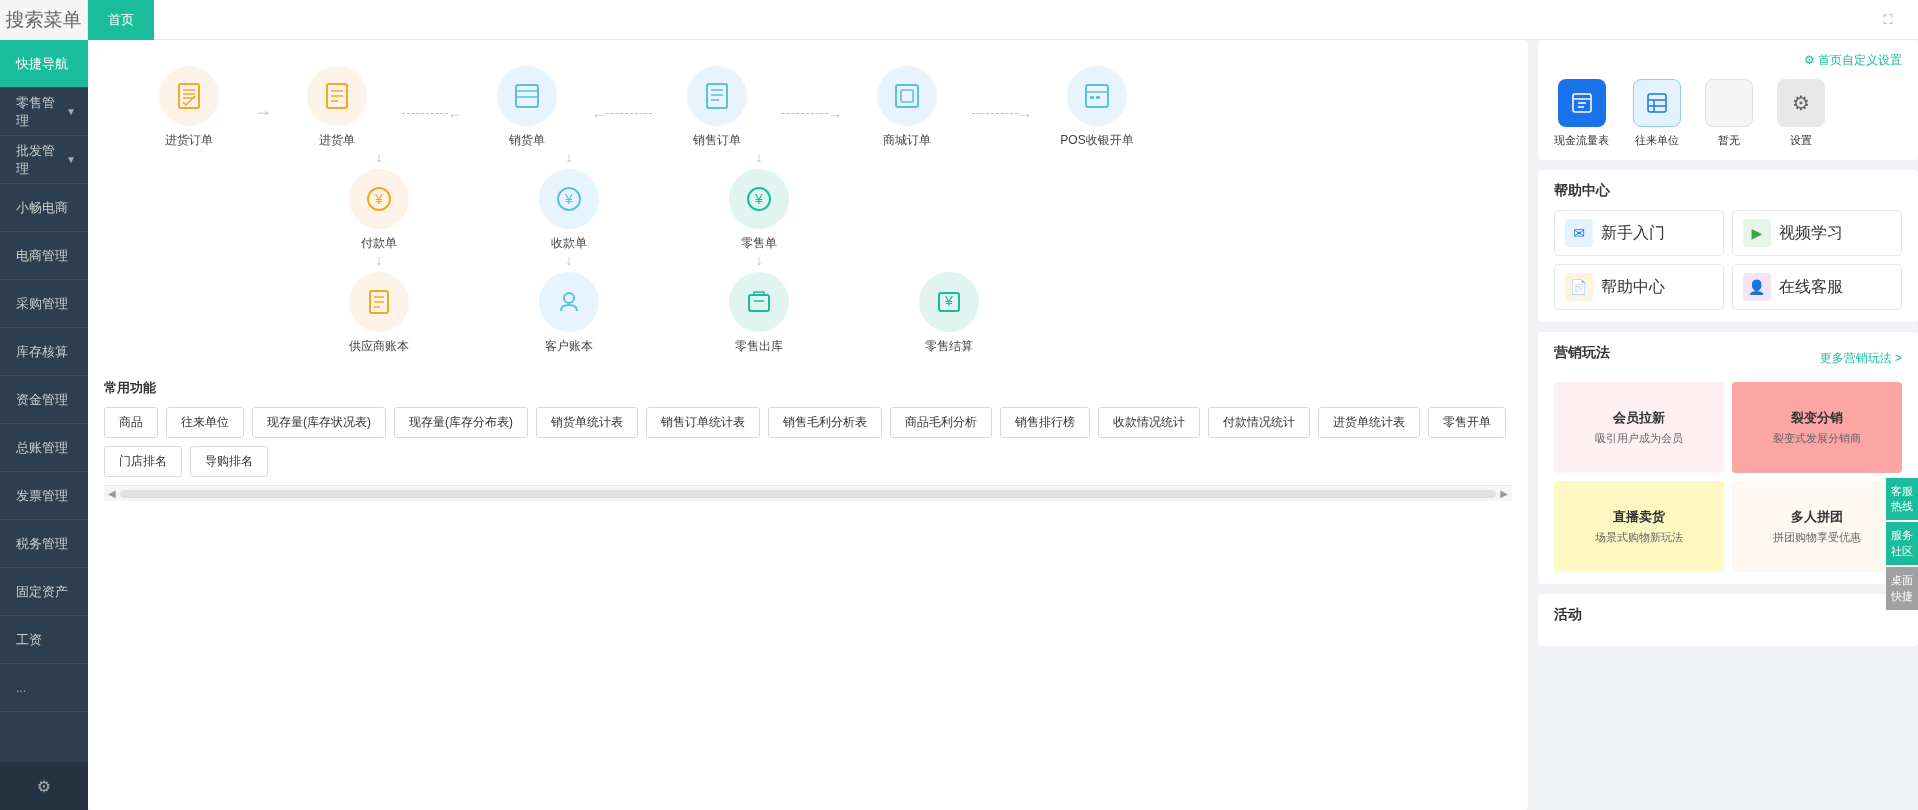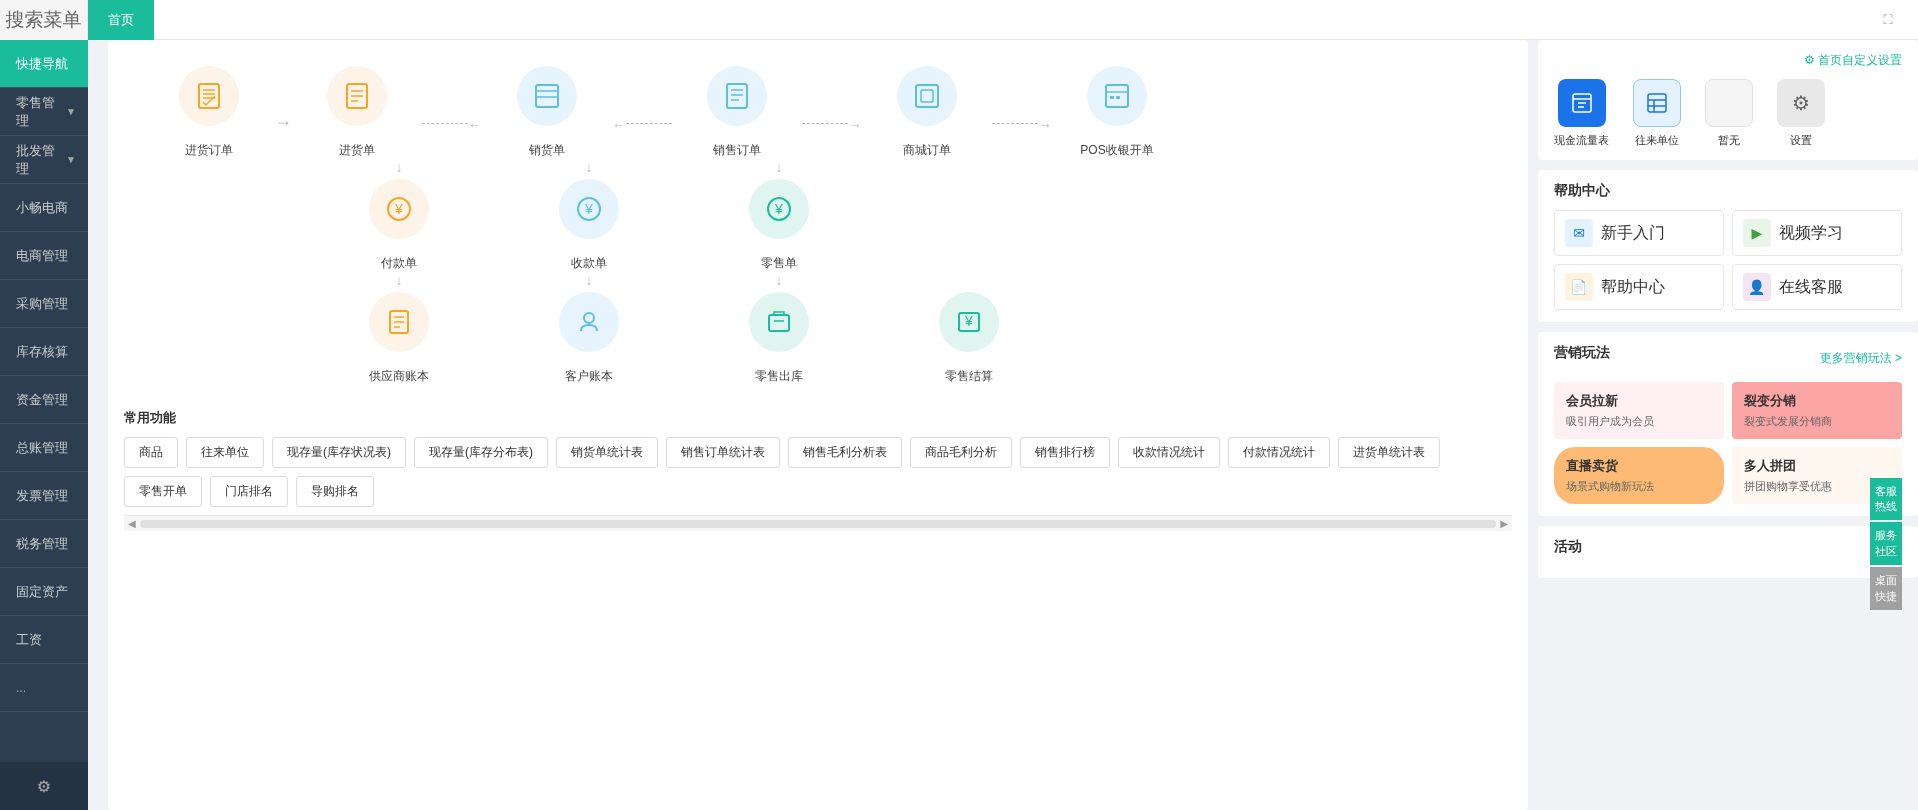--- a/index.html
+++ b/index.html
@@ -6,21 +6,21 @@
     body { font-family: 'Microsoft YaHei', Arial, sans-serif; font-size: 13px; background: #f0f2f5; display: flex; flex-direction: column; height: 810px; overflow: hidden; }
 
     
     .top-bar { height: 40px; background: #fff; display: flex; align-items: center; border-bottom: 1px solid #e8e8e8; flex-shrink: 0; }
     .search-menu { width: 88px; height: 40px; background: #f5f5f5; display: flex; align-items: center; justify-content: center; color: #666; font-size: 19px; cursor: pointer; border-right: 1px solid #e8e8e8; flex-shrink: 0; }
     .tab-home { height: 40px; background: #1abc9c; color: #fff; padding: 0 20px; display: flex; align-items: center; font-size: 13px; cursor: pointer; margin-left: 0; }
     .top-right { margin-left: auto; padding-right: 20px; display: flex; align-items: center; }
     .expand-icon { width: 20px; height: 20px; cursor: pointer; color: #999; display: flex; align-items: center; justify-content: center; }
 
     
-    .main-layout { display: flex; flex: 1; overflow: hidden; gap: 20px; }
+    .main-layout { display: flex; flex: 1; overflow: hidden; }
 
     
     .sidebar { width: 88px; background: #2c3e50; color: #fff; display: flex; flex-direction: column; flex-shrink: 0; overflow-y: auto; }
     .sidebar-item { height: 48px; display: flex; align-items: center; justify-content: space-between; padding: 0 12px 0 16px; cursor: pointer; font-size: 13px; color: #ccc; border-bottom: 1px solid #3d4f61; }
     .sidebar-item.active { background: #1abc9c; color: #fff; }
     .sidebar-item .arrow { font-size: 10px; color: #aaa; }
     .sidebar-bottom { margin-top: auto; height: 48px; display: flex; align-items: center; justify-content: center; background: #243342; cursor: pointer; }
     .sidebar-bottom .gear-icon { color: #aaa; font-size: 16px; }
 
     
@@ -62,44 +62,44 @@
     .hi-green { background: #e8f5e9; color: #43a047; }
     .hi-orange { background: #fff3e0; color: #fb8c00; }
     .hi-purple { background: #f3e5f5; color: #8e24aa; }
     .help-item-label { font-size: 16px; color: #333; }
 
     
     .marketing { background: #fff; border-radius: 4px; padding: 12px 16px; }
     .marketing-header { display: flex; align-items: center; justify-content: space-between; margin-bottom: 10px; }
     .more-link { font-size: 12px; color: #1abc9c; cursor: pointer; }
     .marketing-grid { display: grid; grid-template-columns: 1fr 1fr; gap: 8px; }
-    .marketing-item { background: #f0f7ff; border-radius: 4px; padding: 10px 12px; cursor: pointer; }
+    .marketing-item { background: #f0f7ff; border-radius: 4px; padding: 27px 12px; cursor: pointer; text-align: center; }
     .marketing-item-title { font-size: 13px; font-weight: bold; color: #333; margin-bottom: 4px; }
     .marketing-item-desc { font-size: 11px; color: #666; }
     .mi-pink { background: #fff0f3; }
     .mi-blue { background: #fca5a5; }
-    .mi-green { background: #fdba74; border-radius: 21px; }
+    .mi-green { background: #fef9c3; }
     .mi-orange { background: #fff8f0; }
 
     
     .activity { background: #fff; border-radius: 4px; padding: 12px 16px; }
 
     
-    .float-btns { position: fixed; right: 16px; bottom: 200px; display: flex; flex-direction: column; gap: 2px; z-index: 100; }
+    .float-btns { position: fixed; right: 0; bottom: 200px; display: flex; flex-direction: column; gap: 2px; z-index: 100; }
     .float-btn { background: #1abc9c; color: #fff; width: 32px; padding: 6px 4px; text-align: center; font-size: 11px; cursor: pointer; line-height: 1.4; }
     .float-btn.gray { background: #a0a0a0; }
 
     
     .diagram-area { padding: 10px 20px; overflow-x: auto; }
     .node-col { display: flex; flex-direction: column; align-items: center; width: 130px; }
     .node-circle { width: 60px; height: 60px; border-radius: 50%; display: flex; align-items: center; justify-content: center; font-size: 22px; flex-shrink: 0; }
     .nc-orange { background: #fef3e8; color: #f5a623; }
     .nc-blue { background: #e8f4fd; color: #5bc0de; }
     .nc-teal { background: #e0f5f0; color: #1abc9c; }
-    .node-name { font-size: 12px; color: #444; margin-top: 16px; text-align: center; }
+    .node-name { font-size: 12px; color: #444; margin-top: 6px; text-align: center; }
     .h-arrow { display: flex; align-items: center; padding-bottom: 28px; color: #bbb; font-size: 18px; }
 
     .content-panels { display: flex; flex: 1; gap: 10px; min-height: 0; overflow: hidden; }
     .left-panel { flex: 1; display: flex; flex-direction: column; min-height: 0; }
   </style>
 </head>
 <body>
 
 <div class="top-bar">
   <div class="search-menu">搜索菜单</div>

